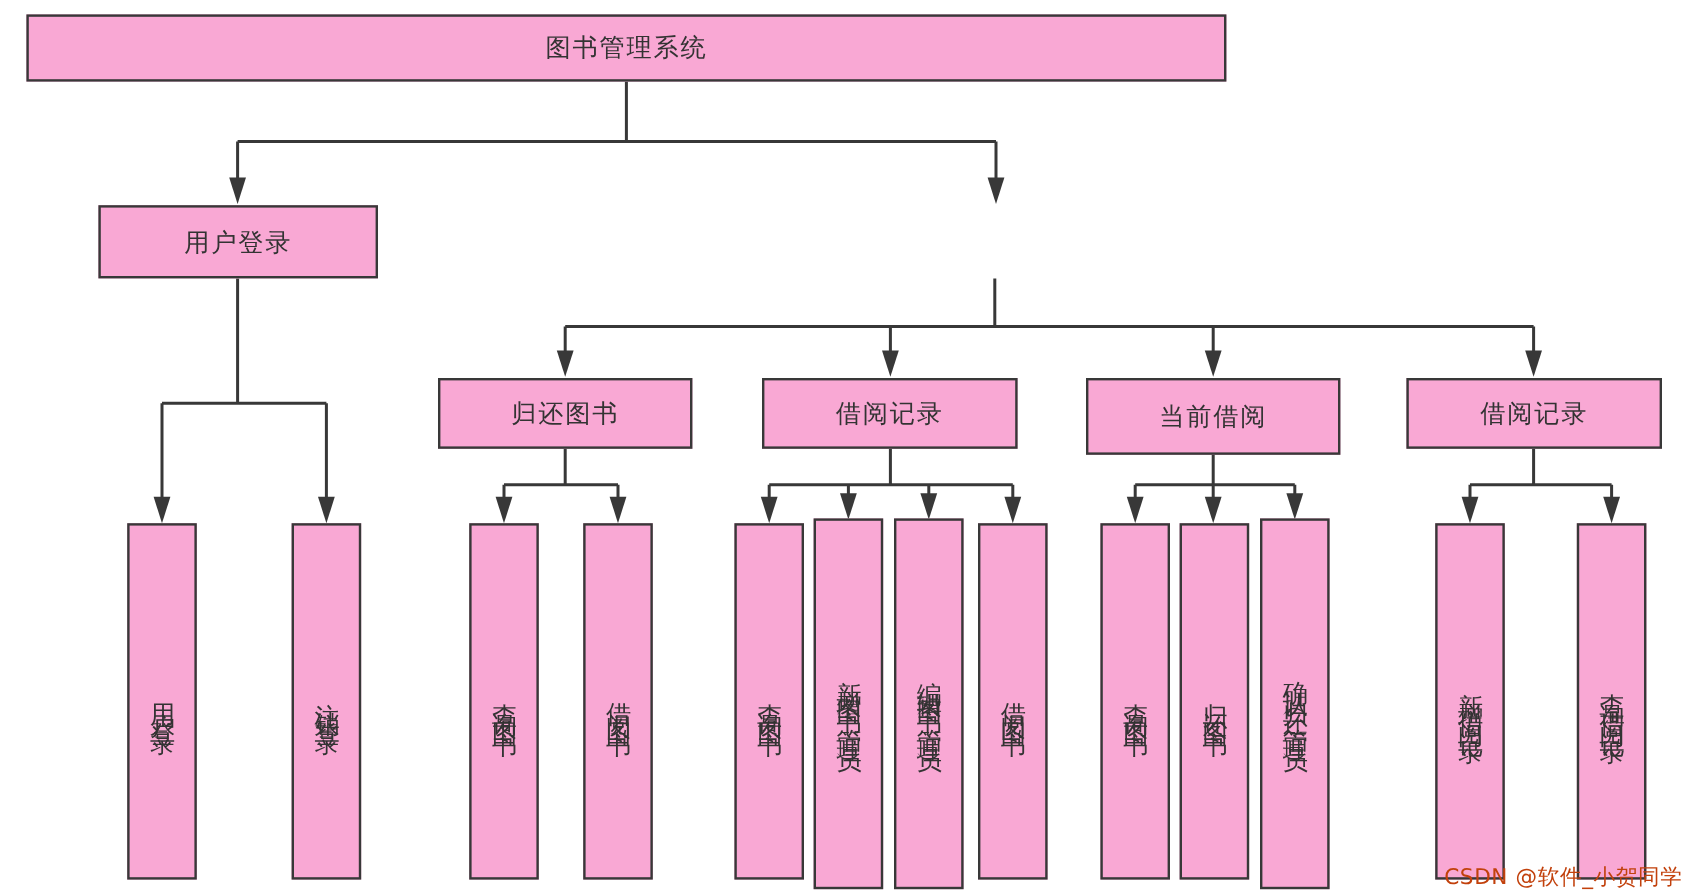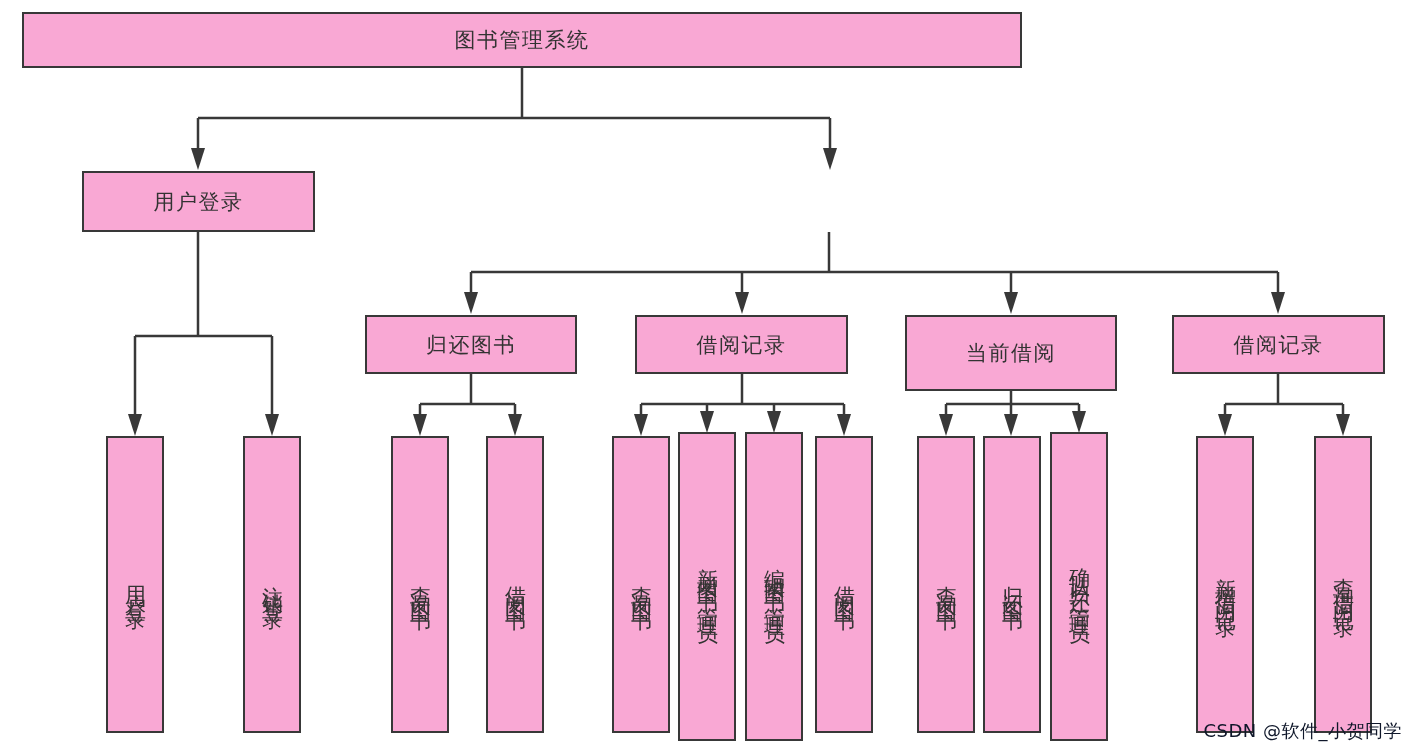--- a/index.html
+++ b/index.html
@@ -37,21 +37,21 @@
     letter-spacing: 8px;
     line-height: 1;
     color: #333333;
   }
 
   .watermark {
     position: absolute;
     right: 3px;
     bottom: 4px;
     font-size: 18px;
-    color: #0f172a;
+    color: #c2410c;
     letter-spacing: 0.5px;
     white-space: nowrap;
     z-index: 10;
   }
 </style>
 </head>
 <body>
 
 <div class="canvas">
 
@@ -102,21 +102,21 @@
   <div class="hbox" style="left:82px; top:171px; width:233px; height:61px;">
     <span>用户登录</span>
   </div>
 
   <div class="hbox" style="left:365px; top:315px; width:212px; height:59px;">
     <span>归还图书</span>
   </div>
   <div class="hbox" style="left:635px; top:315px; width:213px; height:59px;">
     <span>借阅记录</span>
   </div>
-  <div class="hbox" style="left:905px; top:315px; width:212px; height:76px;">
+  <div class="hbox" style="left:905px; top:315px; width:212px; height:64px;">
     <span>当前借阅</span>
   </div>
   <div class="hbox" style="left:1172px; top:315px; width:213px; height:59px;">
     <span>借阅记录</span>
   </div>
 
   <div class="vbox" style="left:106px; top:436px; height:297px;">
     <span class="vlbl">用户登录</span>
   </div>
   <div class="vbox" style="left:243px; top:436px; height:297px;">

